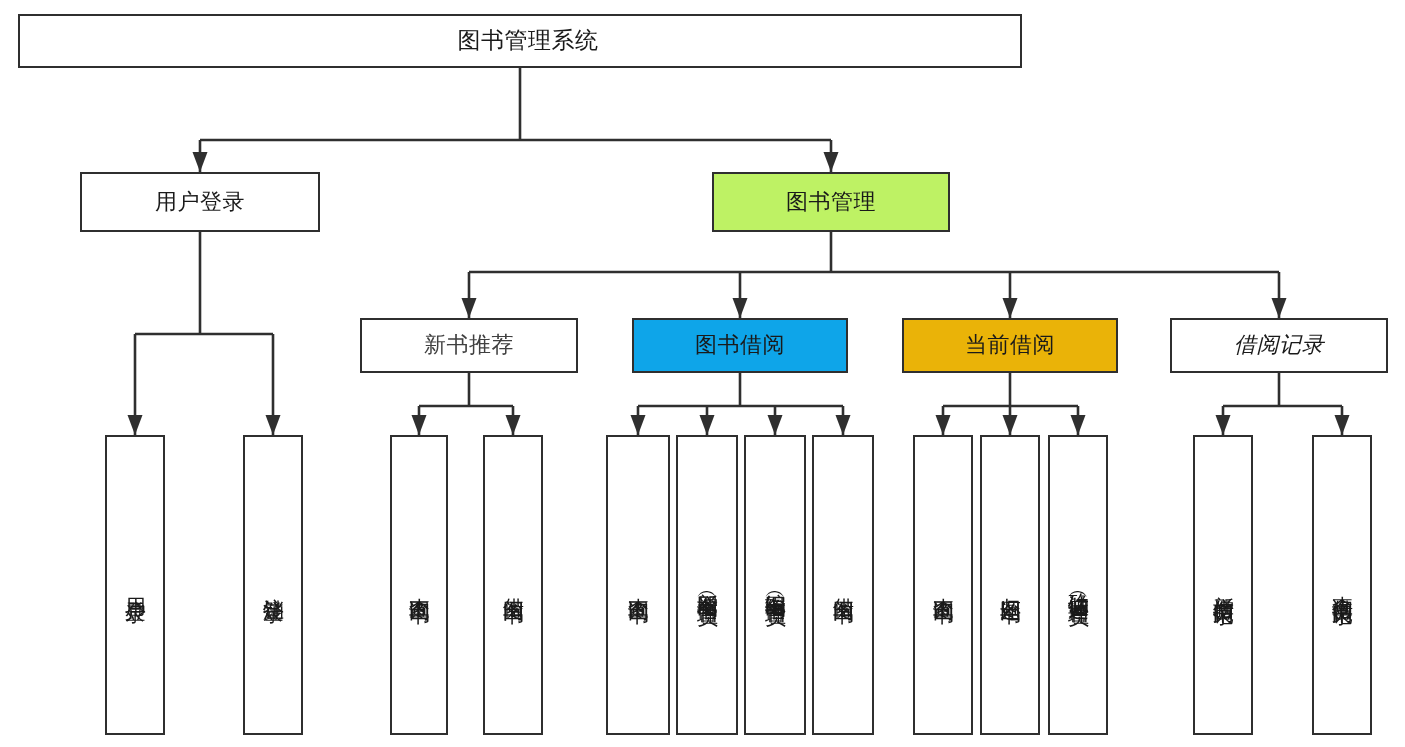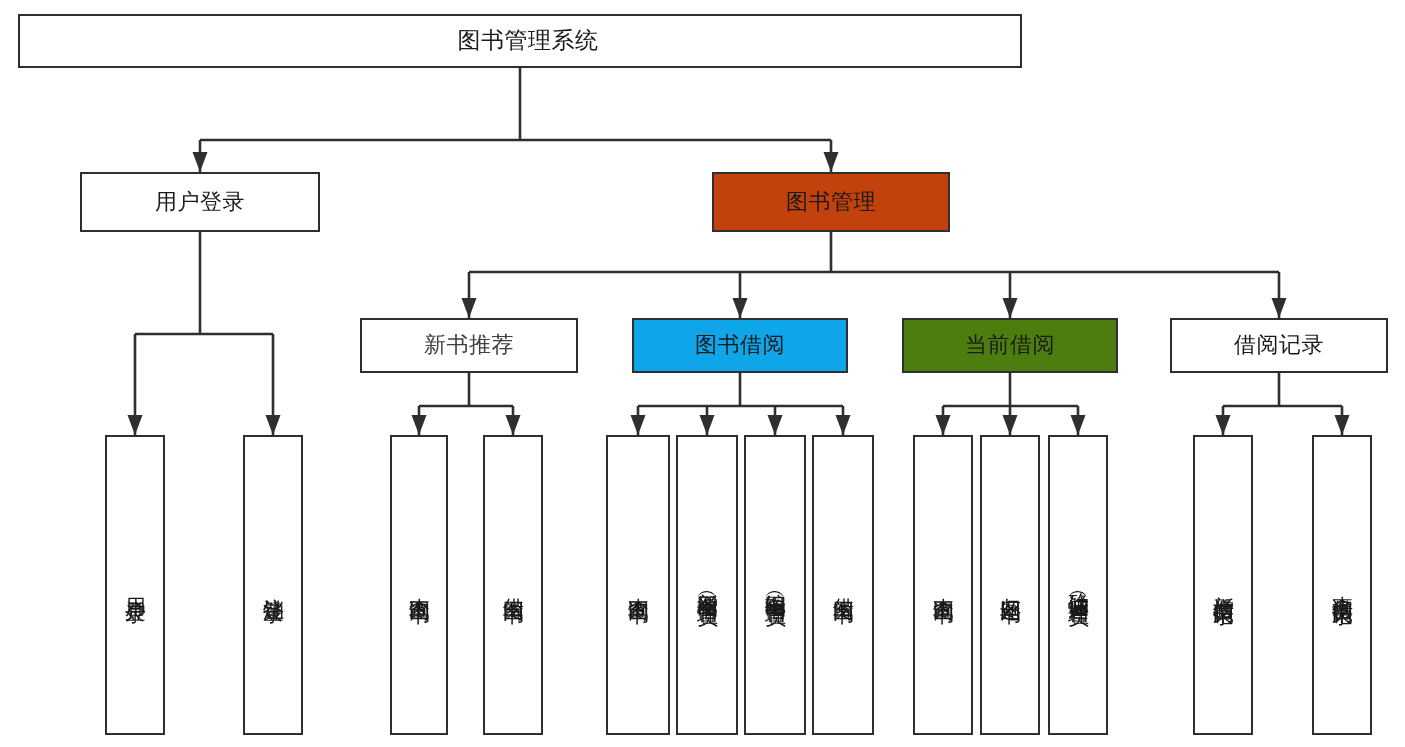--- a/index.html
+++ b/index.html
@@ -123,33 +123,33 @@
       <line x1="1342" y1="406" x2="1342" y2="435" stroke="#2f2f2f" stroke-width="2.6"></line>
       <path d="M 1334.5 415 L 1349.5 415 L 1342 435 Z" fill="#2f2f2f"></path>
     </svg>
   <div id="nodes-layer">
       <div class="node level-0" style="left: 18px; top: 14px; width: 1004px; height: 54px; border-color: rgb(47, 47, 47); background: rgb(255, 255, 255); padding-left: 16px;">
         <div class="node-label" style="color: rgb(26, 26, 26);">图书管理系统</div>
       </div>
       <div class="node level-1" style="left: 80px; top: 172px; width: 240px; height: 60px; border-color: rgb(47, 47, 47); background: rgb(255, 255, 255);">
         <div class="node-label" style="color: rgb(26, 26, 26);">用户登录</div>
       </div>
-      <div class="node level-1" style="left: 712px; top: 172px; width: 238px; height: 60px; border-color: rgb(47, 47, 47); background: #c2410c;">
+      <div class="node level-1" style="left: 712px; top: 172px; width: 238px; height: 60px; border-color: rgb(47, 47, 47); background: #bef264;">
         <div class="node-label" style="color: rgb(26, 26, 26);">图书管理</div>
       </div>
       <div class="node level-2" style="left: 360px; top: 318px; width: 218px; height: 55px; border-color: rgb(47, 47, 47); background: rgb(255, 255, 255);">
         <div class="node-label" style="color: #404040;">新书推荐</div>
       </div>
       <div class="node level-2" style="left: 632px; top: 318px; width: 216px; height: 55px; border-color: rgb(47, 47, 47); background: #0ea5e9;">
         <div class="node-label" style="color: rgb(26, 26, 26);">图书借阅</div>
       </div>
-      <div class="node level-2" style="left: 902px; top: 318px; width: 216px; height: 55px; border-color: rgb(47, 47, 47); background: #4d7c0f;">
+      <div class="node level-2" style="left: 902px; top: 318px; width: 216px; height: 55px; border-color: rgb(47, 47, 47); background: #eab308;">
         <div class="node-label" style="color: rgb(26, 26, 26);">当前借阅</div>
       </div>
-      <div class="node level-2" style="left: 1170px; top: 318px; width: 218px; height: 55px; border-color: rgb(47, 47, 47); background: rgb(255, 255, 255);">
+      <div class="node level-2" style="left: 1170px; top: 318px; width: 218px; height: 55px; border-color: rgb(47, 47, 47); background: rgb(255, 255, 255); font-style: italic;">
         <div class="node-label" style="color: rgb(26, 26, 26);">借阅记录</div>
       </div>
       <div class="node level-3 leaf" style="left: 105px; top: 435px; width: 60px; height: 300px; border-color: rgb(47, 47, 47); background: rgb(255, 255, 255);">
         <div class="node-label" style="color: rgb(26, 26, 26);">用户登录</div>
       </div>
       <div class="node level-3 leaf" style="left: 243px; top: 435px; width: 60px; height: 300px; border-color: rgb(47, 47, 47); background: rgb(255, 255, 255);">
         <div class="node-label" style="color: rgb(26, 26, 26);">注销登录</div>
       </div>
       <div class="node level-3 leaf" style="left: 390px; top: 435px; width: 58px; height: 300px; border-color: rgb(47, 47, 47); background: rgb(255, 255, 255);">
         <div class="node-label" style="color: rgb(26, 26, 26);">查询图书</div>

